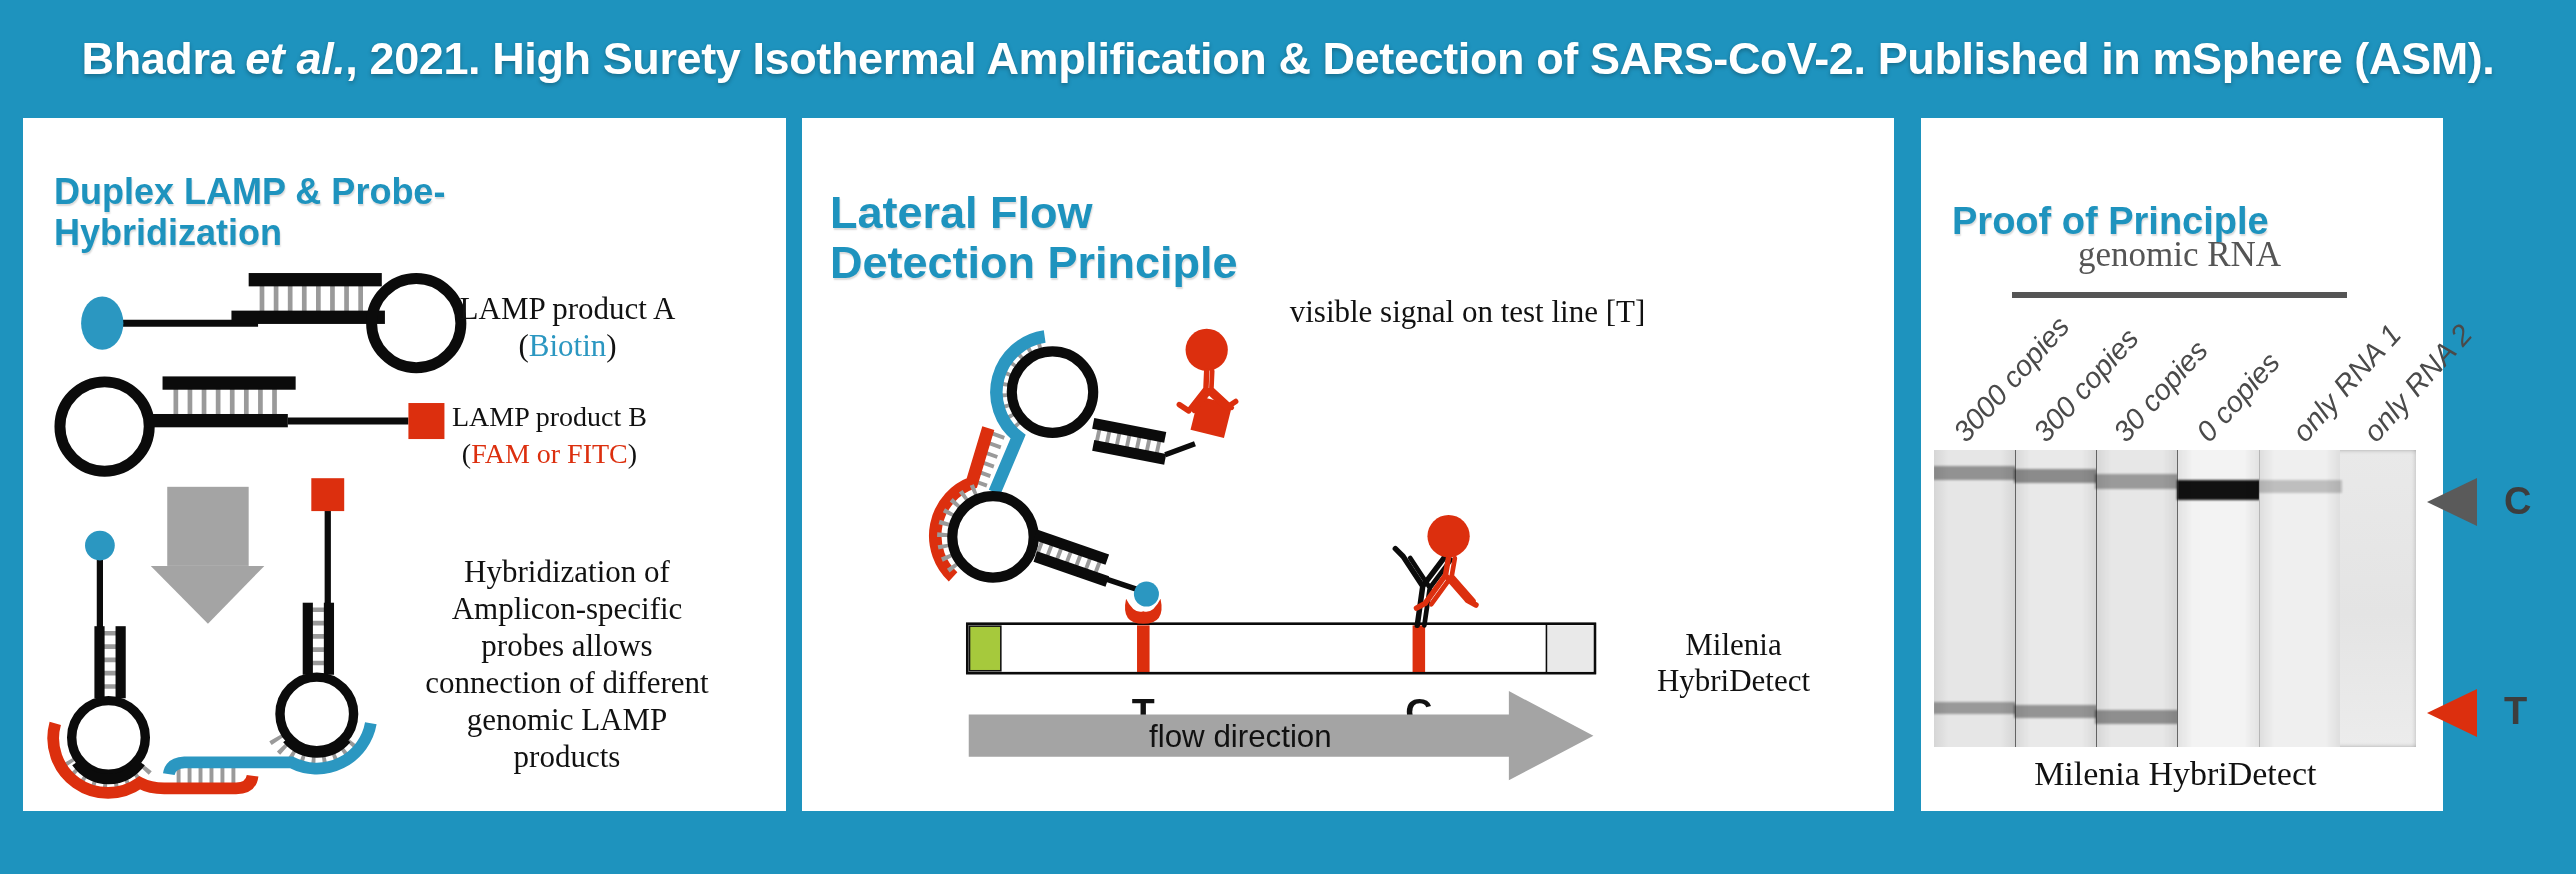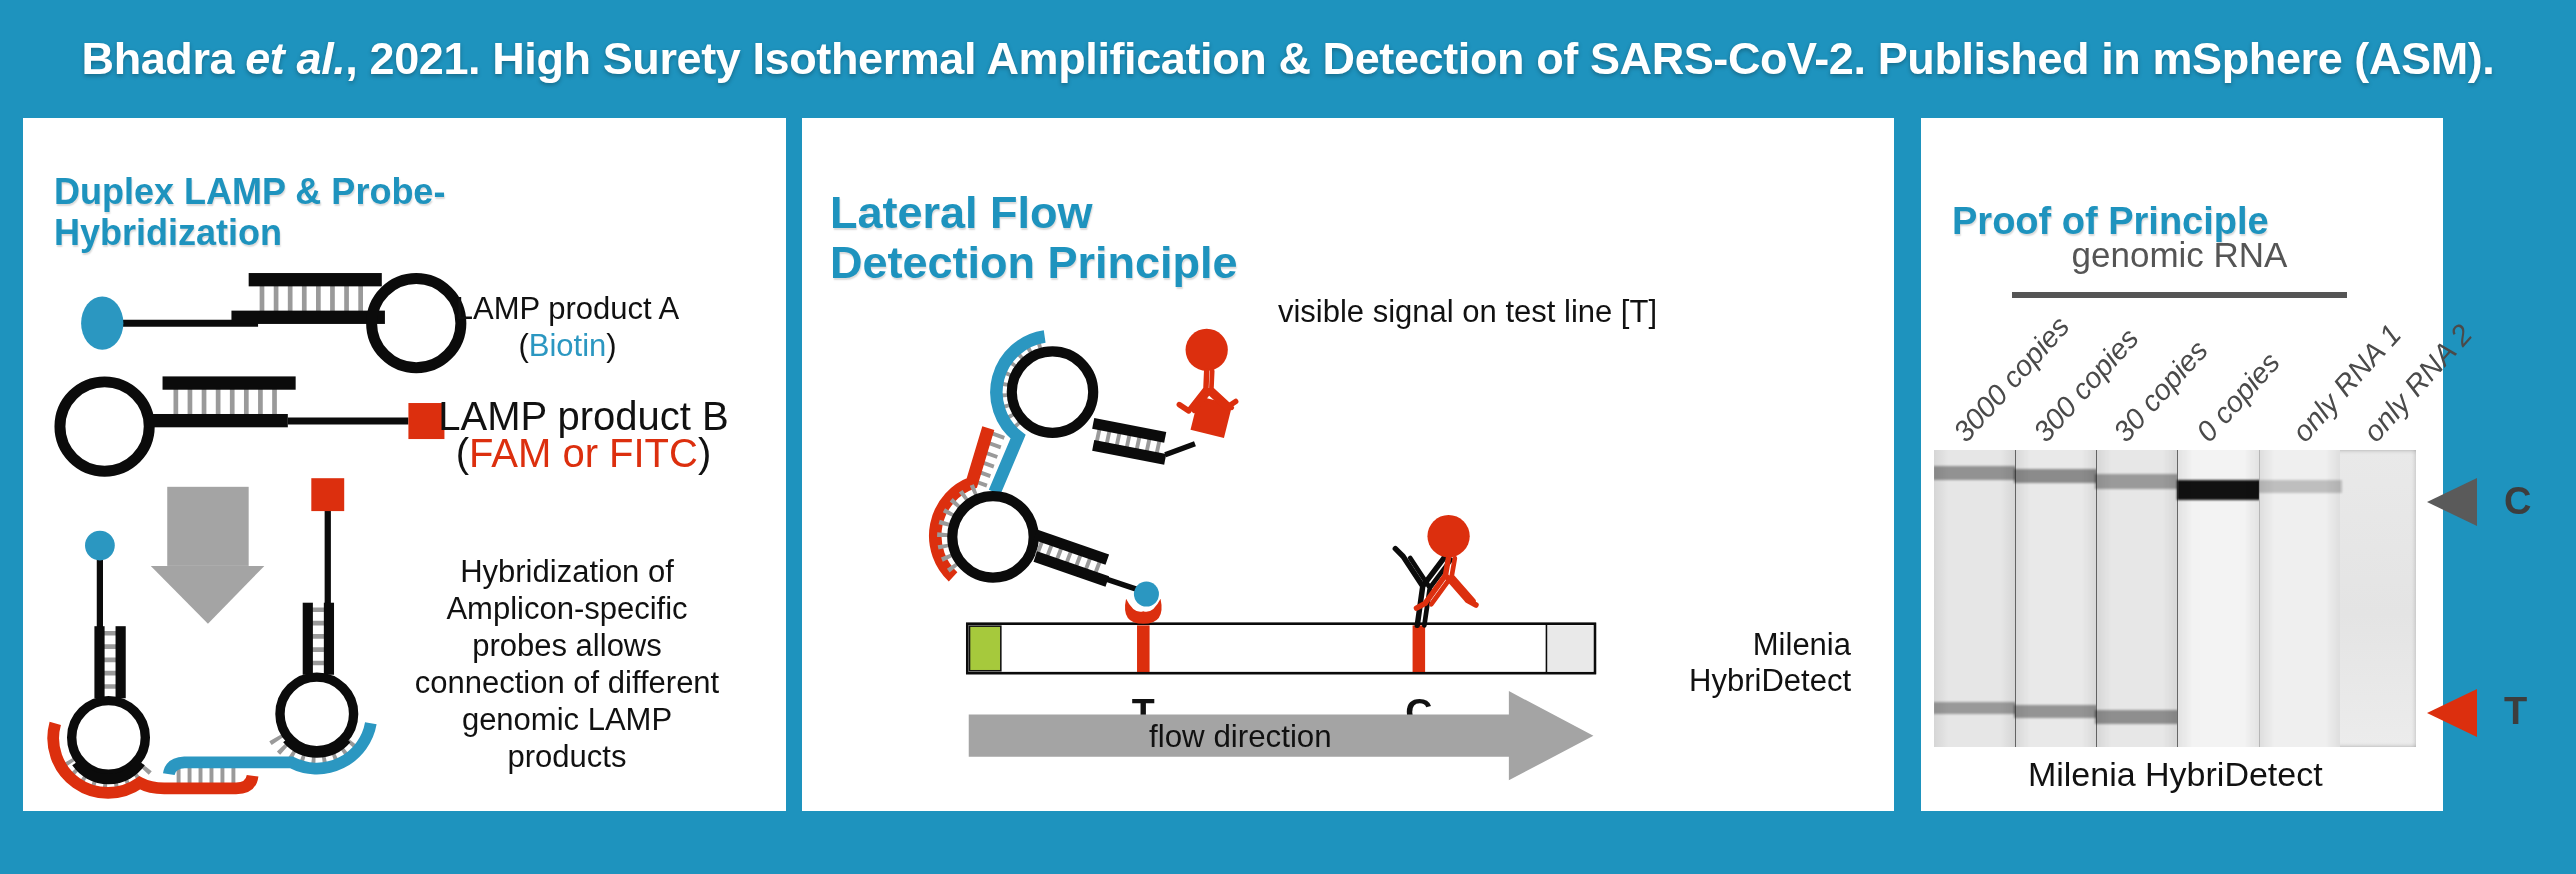--- a/index.html
+++ b/index.html
@@ -12,28 +12,28 @@
   .panel{position:absolute;top:118px;height:693px;background:#fff;}
   .p1{left:23px;width:763px;}
   .p2{left:802px;width:1092px;}
   .p3{left:1921px;width:522px;}
   .art{position:absolute;top:0;left:0;}
   .ptitle{position:absolute;color:var(--accent,#1E93BE);font-weight:bold;
     text-shadow:0.8px 1.6px 1.6px rgba(0,0,0,.15);line-height:1.12;}
   .p1 .ptitle{left:31px;top:23.5px;font-size:36px;line-height:41px;}
   .p2 .ptitle{left:28px;top:33px;font-size:45px;line-height:50px;}
   .p3 .ptitle{left:31px;top:50px;font-size:38px;}
-  .txtblock{position:absolute;text-align:center;color:#111;}
+  .txtblock{position:absolute;text-align:center;color:#111;font-family:Liberation Serif, serif;}
   .lbl-a{left:388px;top:172px;width:313px;font-size:31px;line-height:37px;}
-  .lbl-b{left:404px;top:280px;width:313px;font-size:40px;line-height:37px;}
+  .lbl-b{left:370px;top:280px;width:313px;font-size:28px;line-height:37px;}
   .hyb{left:368px;top:435px;width:352px;font-size:31px;line-height:37px;}
   .txt-blue{color:var(--blue,#2B97C1);text-align:center;}
   .txt-red{color:var(--red,#DC2F0E);}
   .note{left:415px;top:175px;width:501px;font-size:31px;line-height:37px;}
-  .device{left:814px;top:509px;width:235px;font-size:31px;line-height:36px;text-align:right;}
+  .device{left:814px;top:509px;width:235px;font-size:31px;line-height:36px;}
   .genomic{left:91px;top:117px;width:335px;font-size:35px;color:var(--label-gray,#555);}
   .underline{position:absolute;left:91px;top:174px;width:335px;height:6.3px;background:var(--label-gray,#555);}
   .lane-label{position:absolute;top:299px;height:30px;line-height:30px;font-size:29px;font-style:italic;
     color:#4a4a4a;white-space:nowrap;transform-origin:0 100%;transform:rotate(-48deg);}
   .photo{position:absolute;left:13.3px;top:332px;width:482px;height:297px;overflow:hidden;
     background:linear-gradient(180deg,#e9e9e9,#e4e4e4 55%,#ececec);
     box-shadow:inset 4.7px 0 6.3px -2.3px rgba(0,0,0,.45), inset -2.3px 0 4.7px -1.6px rgba(0,0,0,.18);}
   .lane{position:relative;float:left;width:16.6667%;height:100%;
     background:linear-gradient(90deg,rgba(0,0,0,.07),rgba(0,0,0,0) 18%,rgba(0,0,0,0) 82%,rgba(0,0,0,.07));}
   .lane+.lane{border-left:1.6px solid rgba(35,35,35,.65);}

